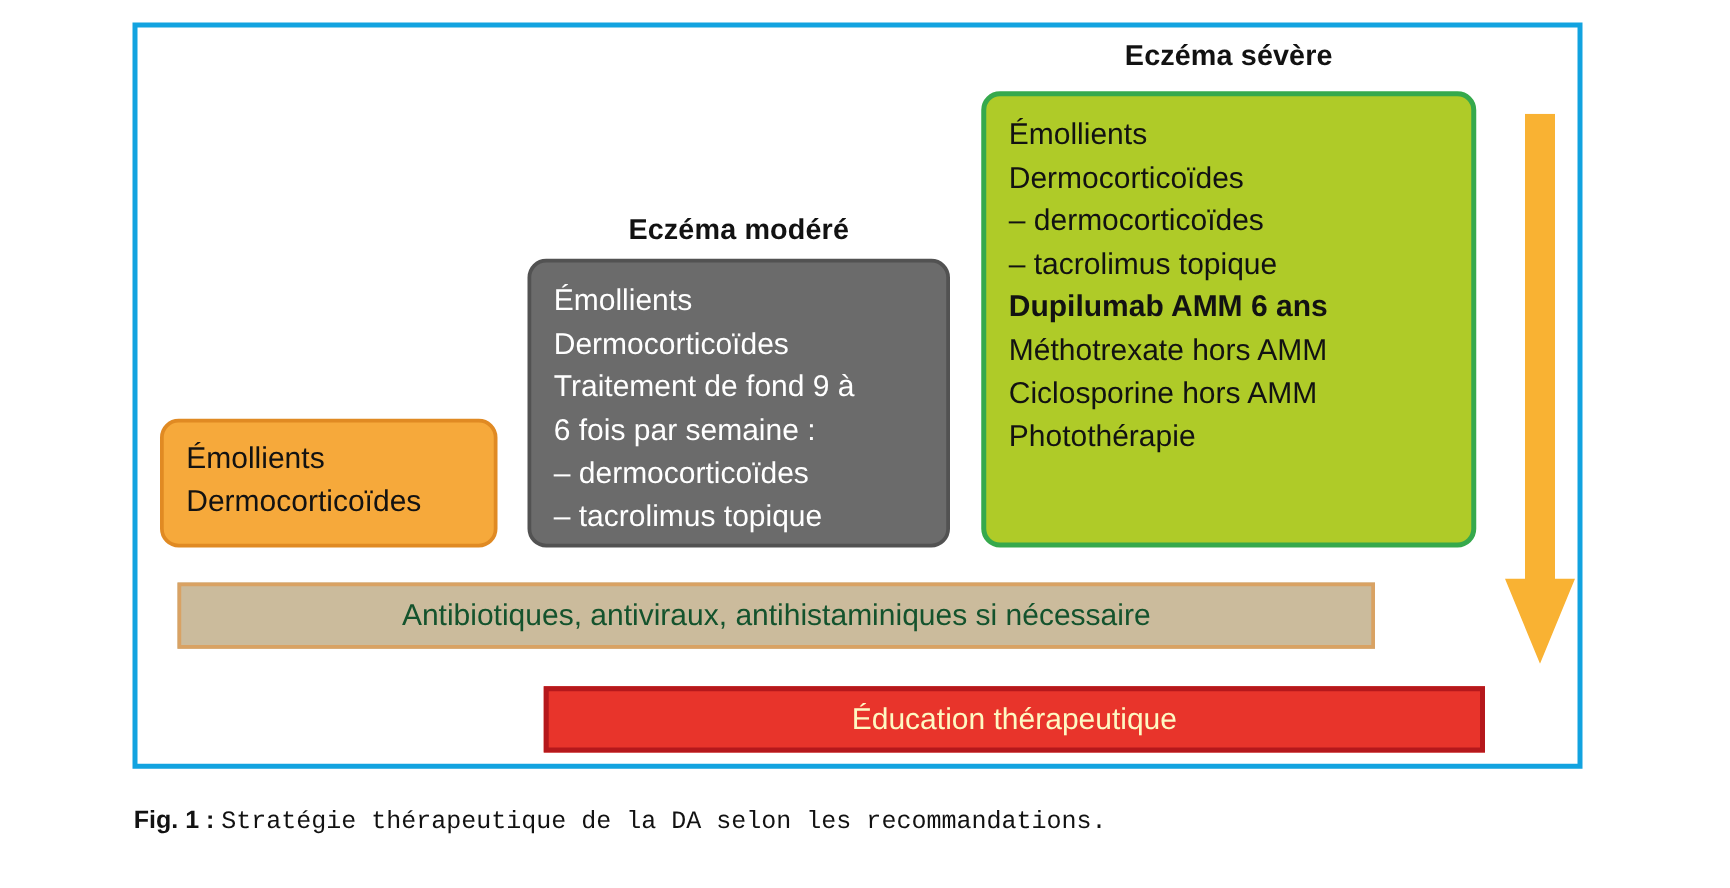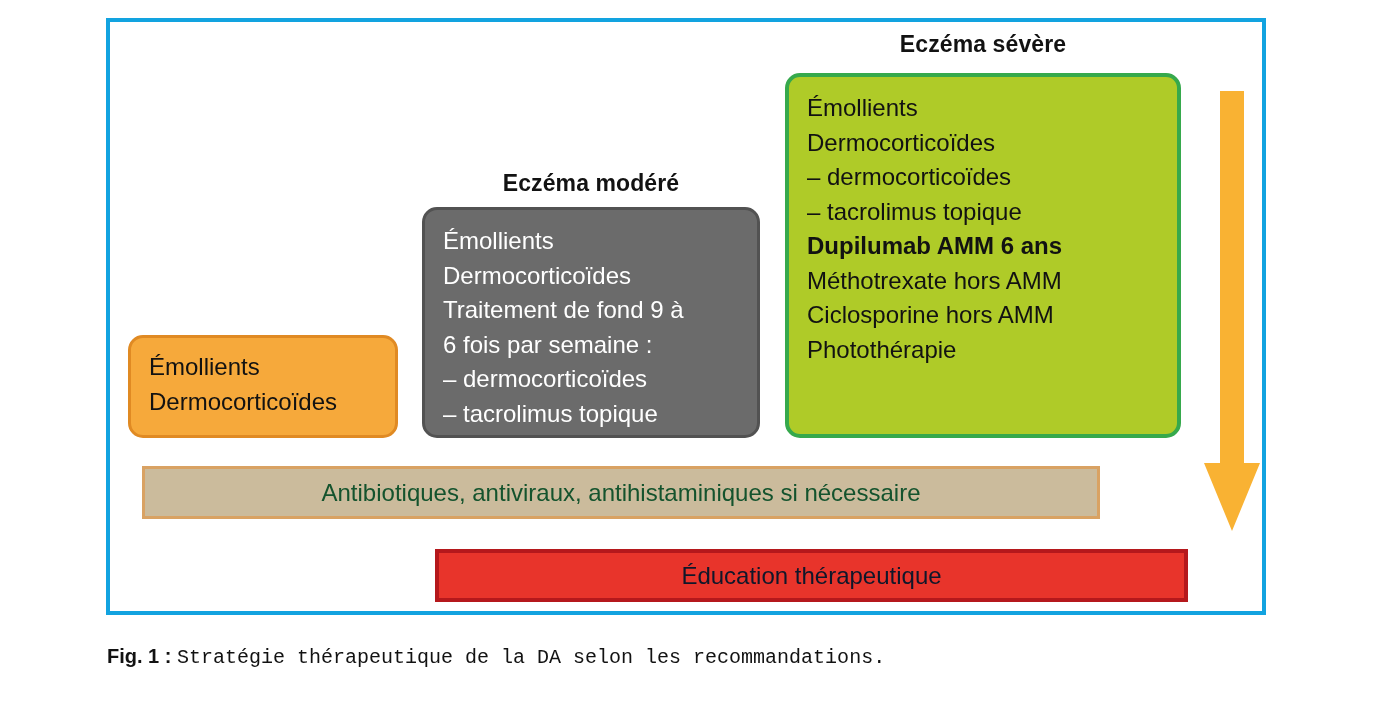--- a/index.html
+++ b/index.html
@@ -117,21 +117,21 @@
     margin-left: 16px;
   }
 
   .bar-education {
     left: 435px;
     top: 549px;
     width: 753px;
     height: 53px;
     background: #E8342B;
     border: 4px solid #B5181C;
-    color: #0f172a;
+    color: #fef9c3;
   }
 
   
   .down-arrow {
     position: absolute;
     left: 1204px;
     top: 91px;
     width: 56px;
     height: 440px;
   }

